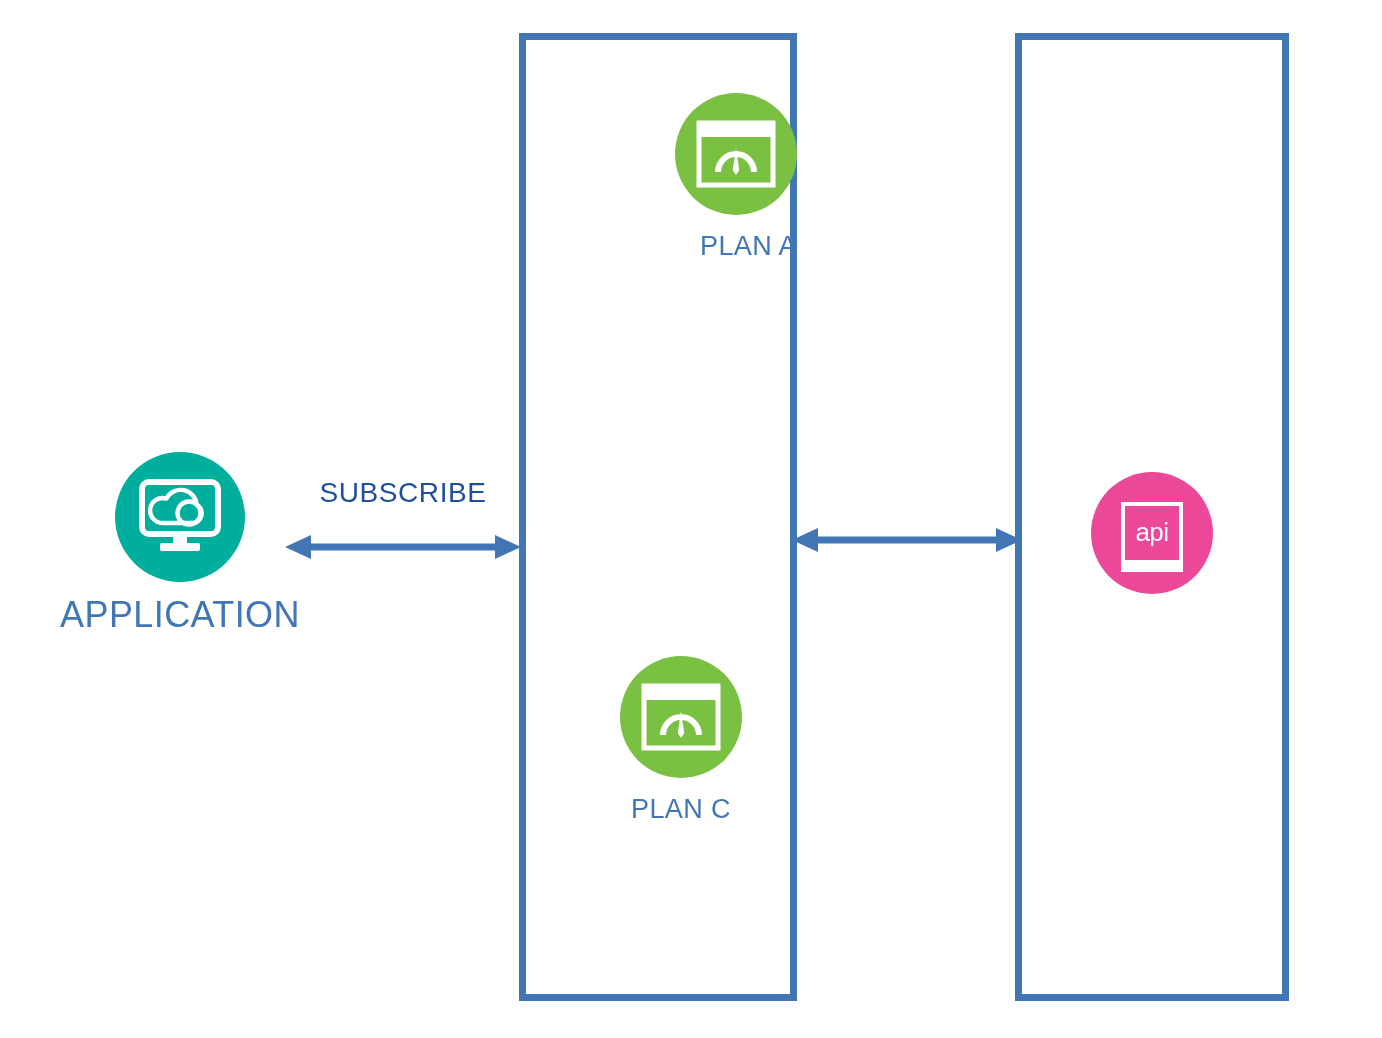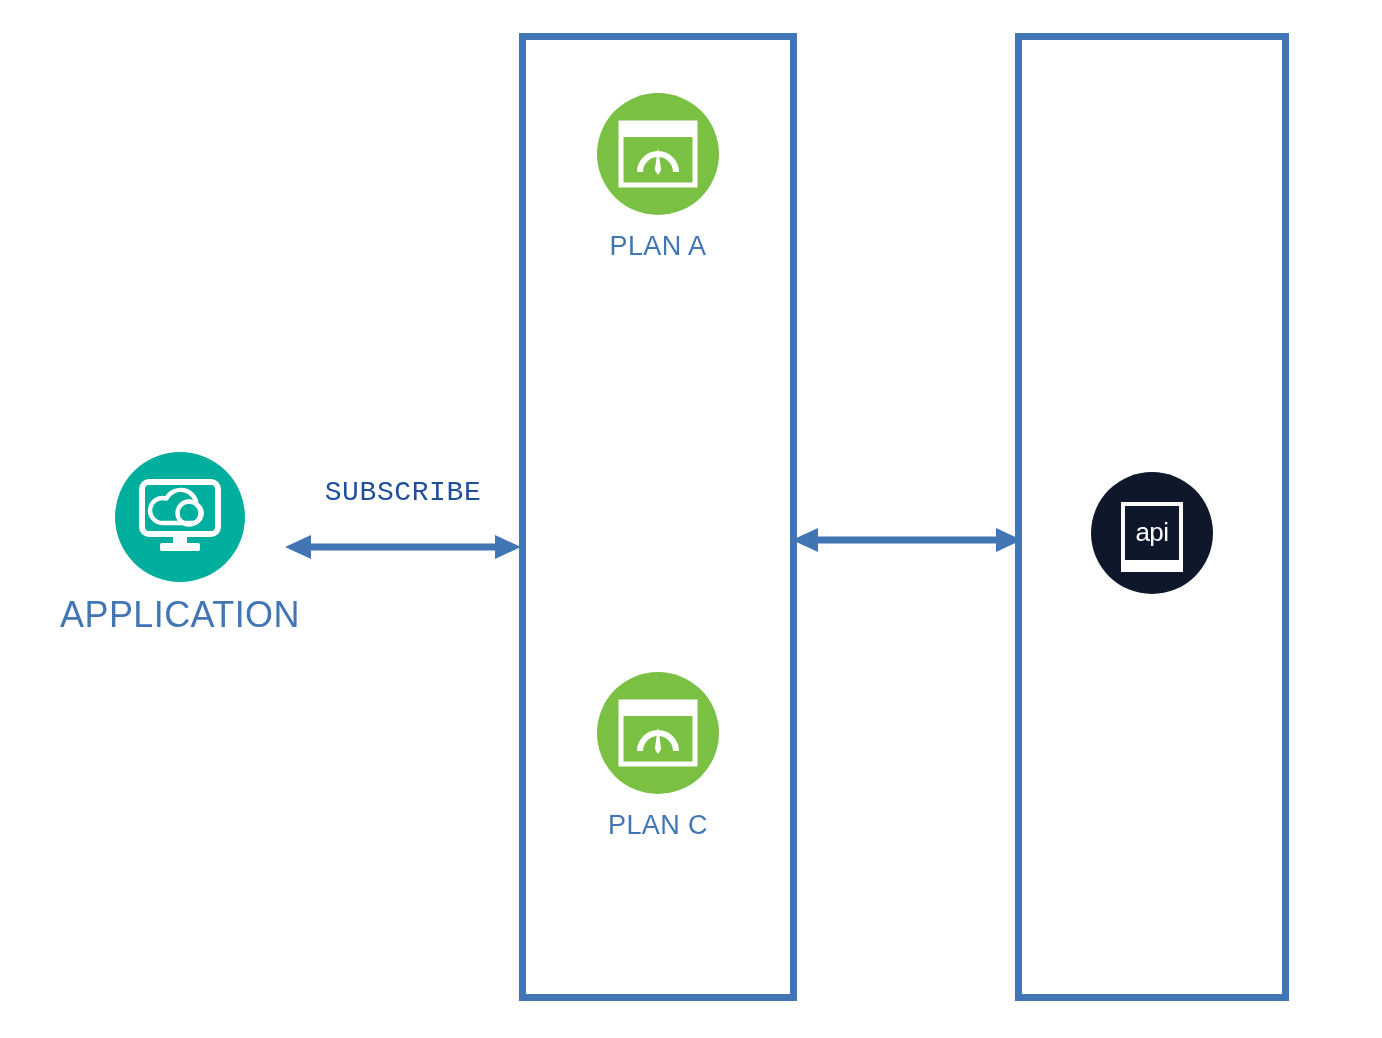--- a/index.html
+++ b/index.html
@@ -75,42 +75,42 @@
   #application-node .node-label {
     font-size: 36px;
     margin-top: 12px;
   }
 
   
   .plan-node {
     left: 519px;
     width: 278px;
   }
-  #plan-a-node { top: 93px; }
+  #plan-a-node { top: 93px; align-items: flex-end; }
   #plan-b-node { top: 396px; }
-  #plan-c-node { top: 672px; }
+  #plan-c-node { top: 656px; padding-left: 23px; }
   .plan-circle {
     width: 122px;
     height: 122px;
     background: #7AC043;
   }
   .plan-node .node-label {
     margin-top: 16px;
   }
 
   
   #api-node {
     left: 1015px;
     top: 472px;
     width: 274px;
   }
   #api-circle {
     width: 122px;
     height: 122px;
-    background: #0f172a;
+    background: #ec4899;
   }
   #api-glyph {
     position: relative;
     width: 62px;
     height: 62px;
     box-sizing: border-box;
     border: 4px solid #ffffff;
   }
   #api-text {
     position: absolute;
@@ -154,21 +154,20 @@
     position: absolute;
     left: 0;
     right: 0;
     top: 0;
     text-align: center;
     color: #1F4E9B;
     font-size: 28px;
     font-weight: 400;
     letter-spacing: 0.6px;
     white-space: nowrap;
-    font-family: Liberation Mono, monospace;
   }
 </style>
 </head>
 <body>
 
 <div id="canvas">
 
   <div class="box" id="plans-box"></div>
 
   <div class="box" id="backend-box"></div>

